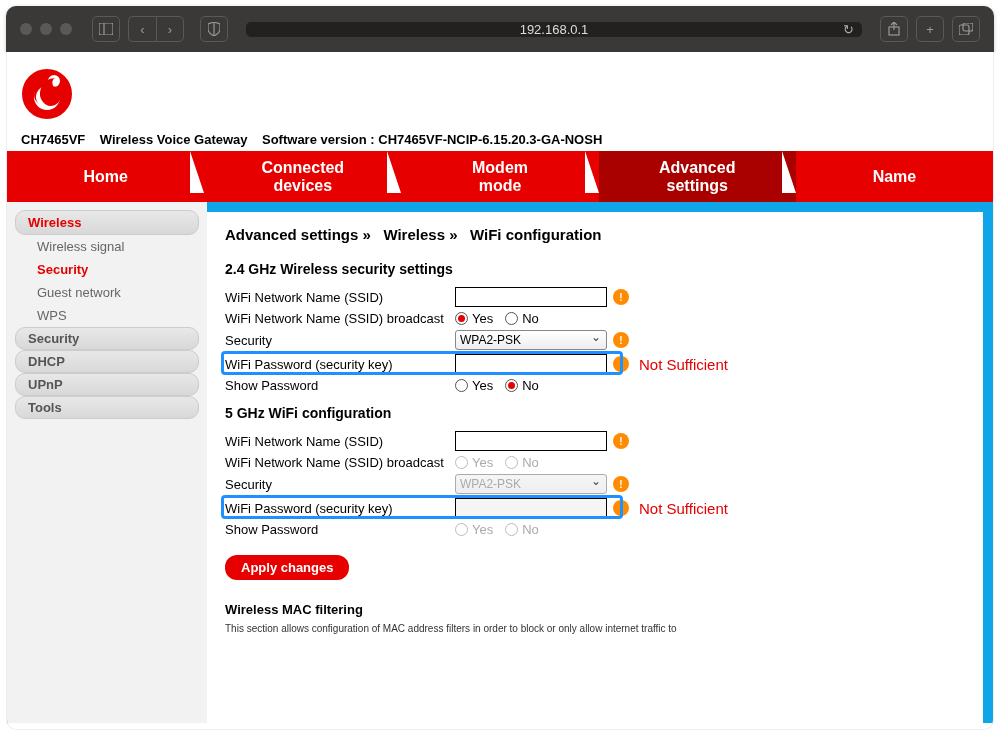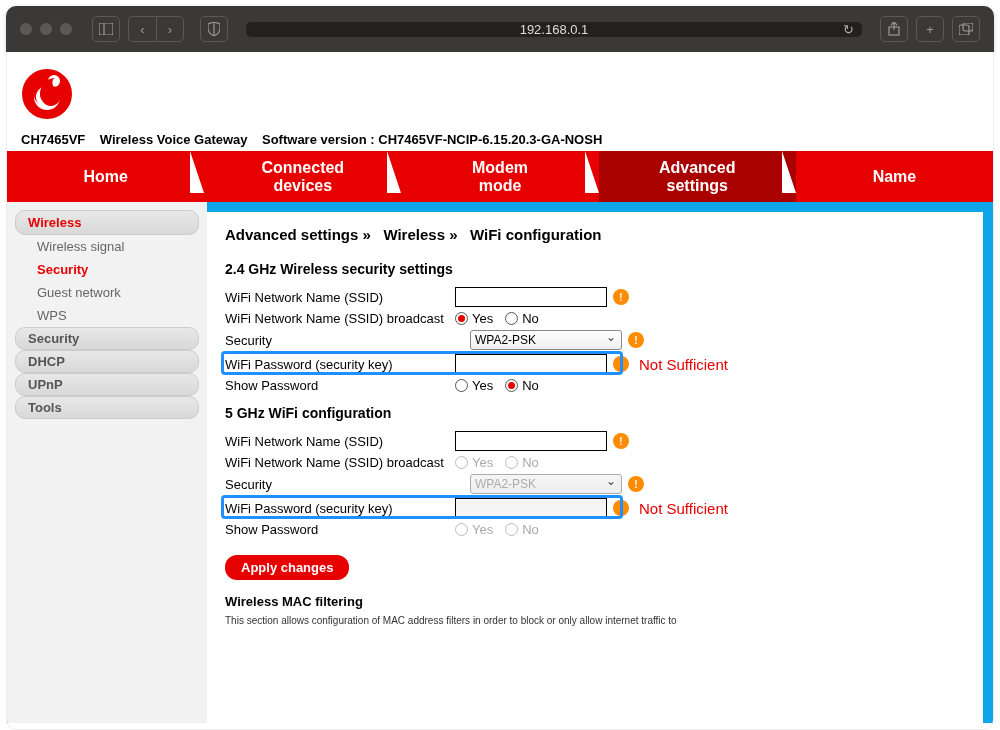--- a/index.html
+++ b/index.html
@@ -174,21 +174,21 @@
   width: 152px;
   height: 20px;
   border: 1px solid #888;
   background: linear-gradient(#fff,#eee);
   font-size: 12px;
   padding: 0 4px;
   border-radius: 3px;
   appearance: none;
   position: relative;
 }
-.select-wrap { position: relative; display: inline-block; margin-left: 15px; }
+.select-wrap { position: relative; display: inline-block; }
 .select-wrap::after {
   content: '⌄';
   position: absolute;
   right: 6px;
   top: 0px;
   font-size: 12px;
   pointer-events: none;
   color: #444;
 }
 .select-input.disabled { background: linear-gradient(#f2f2f2,#e8e8e8); color: #888; }
@@ -242,21 +242,21 @@
   color: #fff;
   border: none;
   border-radius: 12px;
   padding: 5px 16px;
   font-size: 13px;
   font-weight: bold;
   cursor: pointer;
   margin: 14px 0;
 }
 
-.mac-filter-title { font-size: 13px; font-weight: bold; }
+.mac-filter-title { font-size: 13px; font-weight: bold; margin-top: 8px; }
 .mac-filter-text { font-size: 10px; margin-top: 6px; color: #333; }
 </style>
 </head>
 <body>
 
 <div class="browser-window">
   <div class="browser-chrome">
     <div class="traffic-lights">
       <div class="traffic-light"></div>
       <div class="traffic-light"></div>

